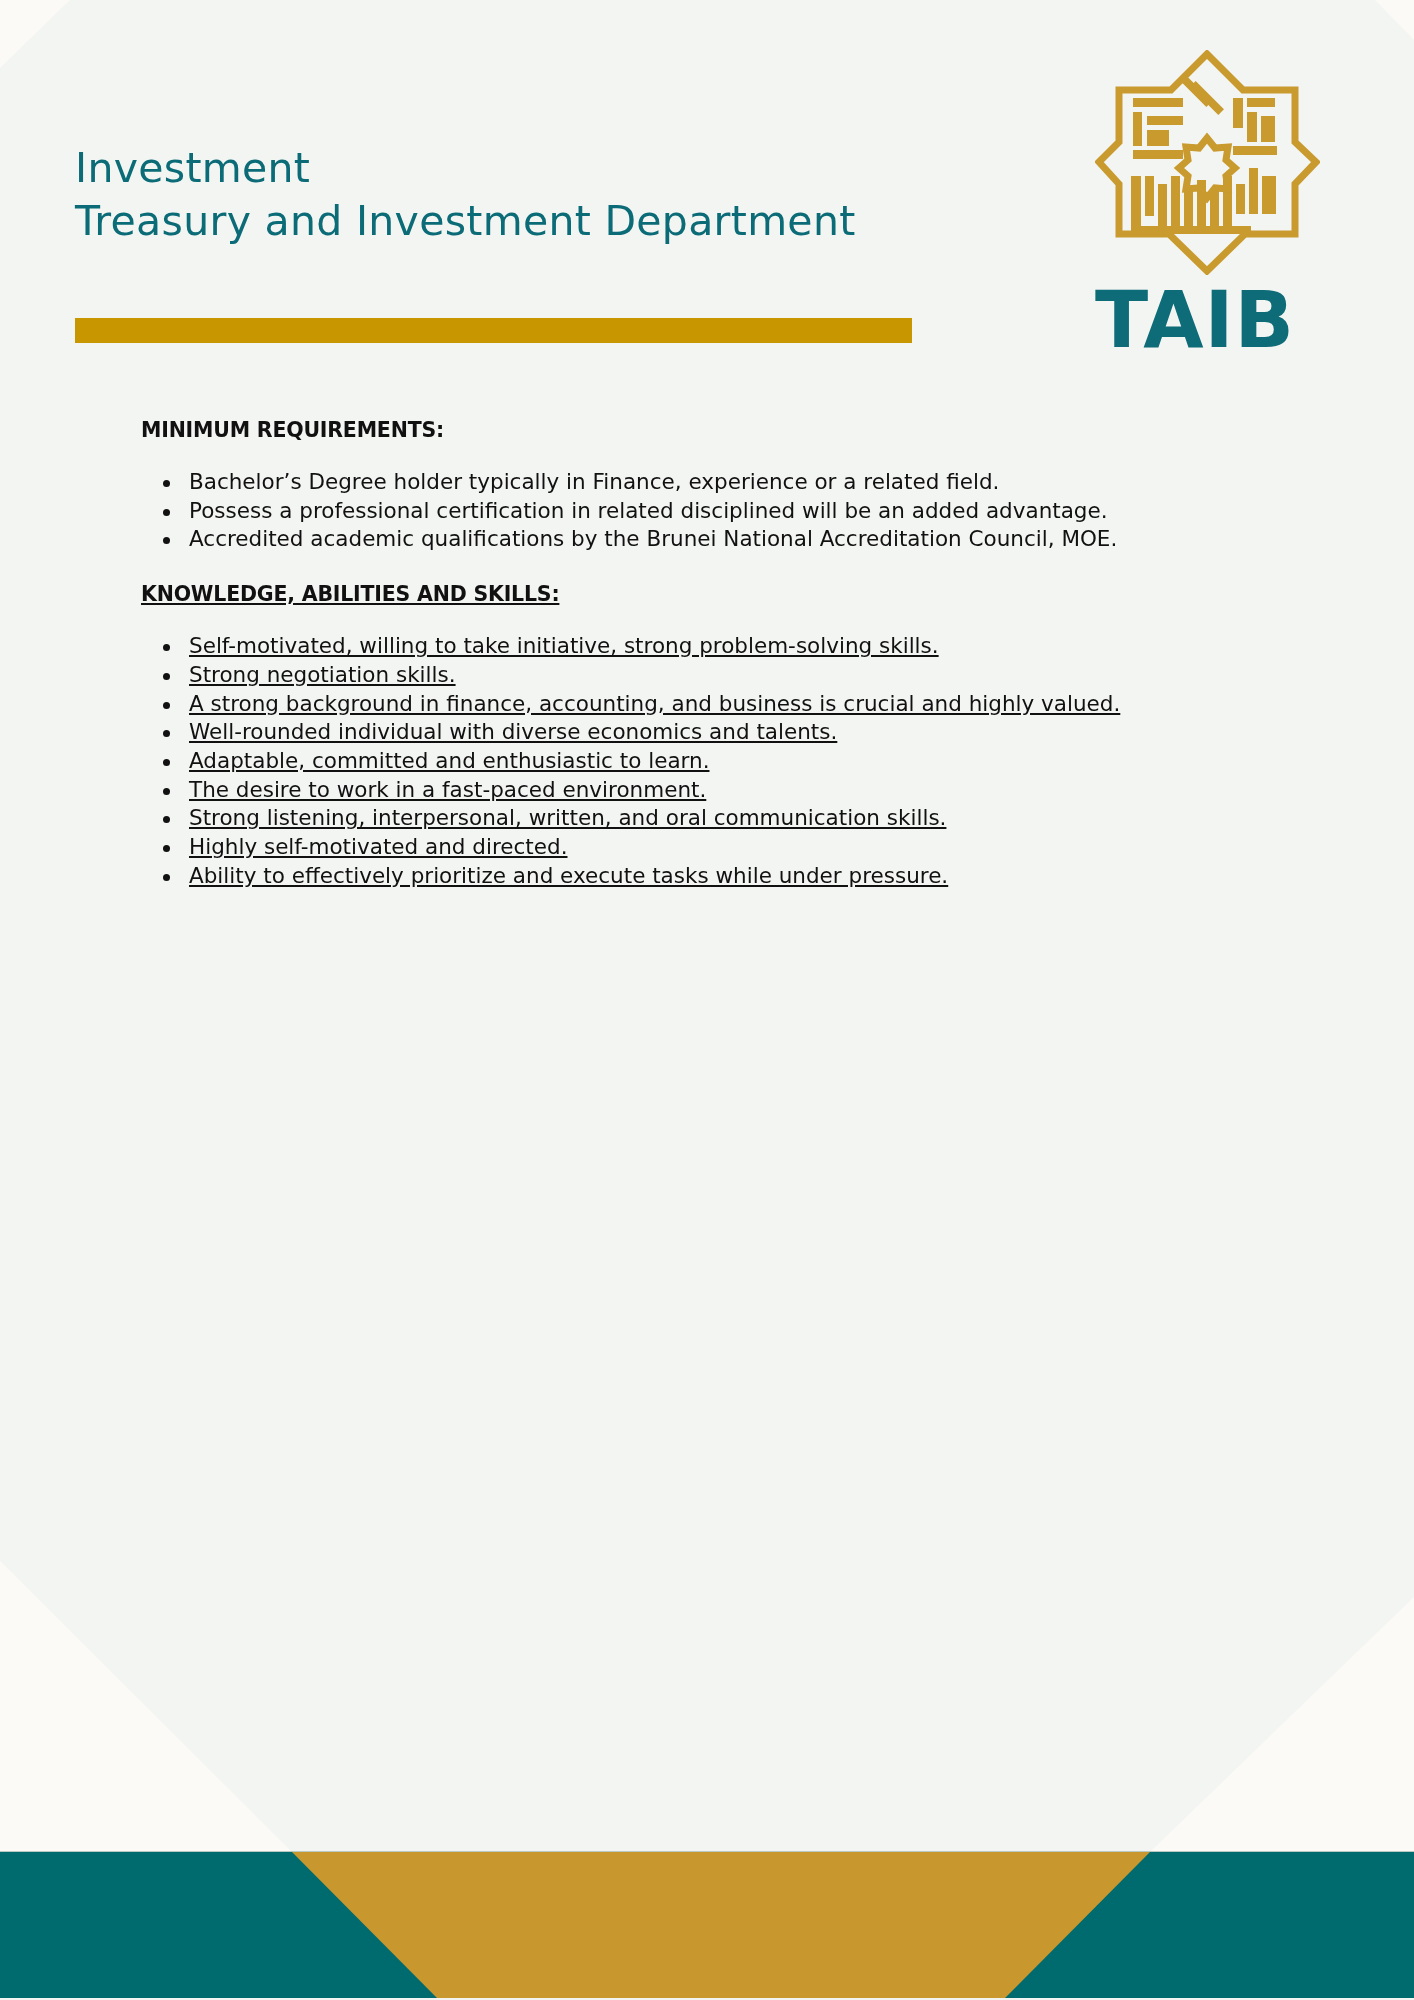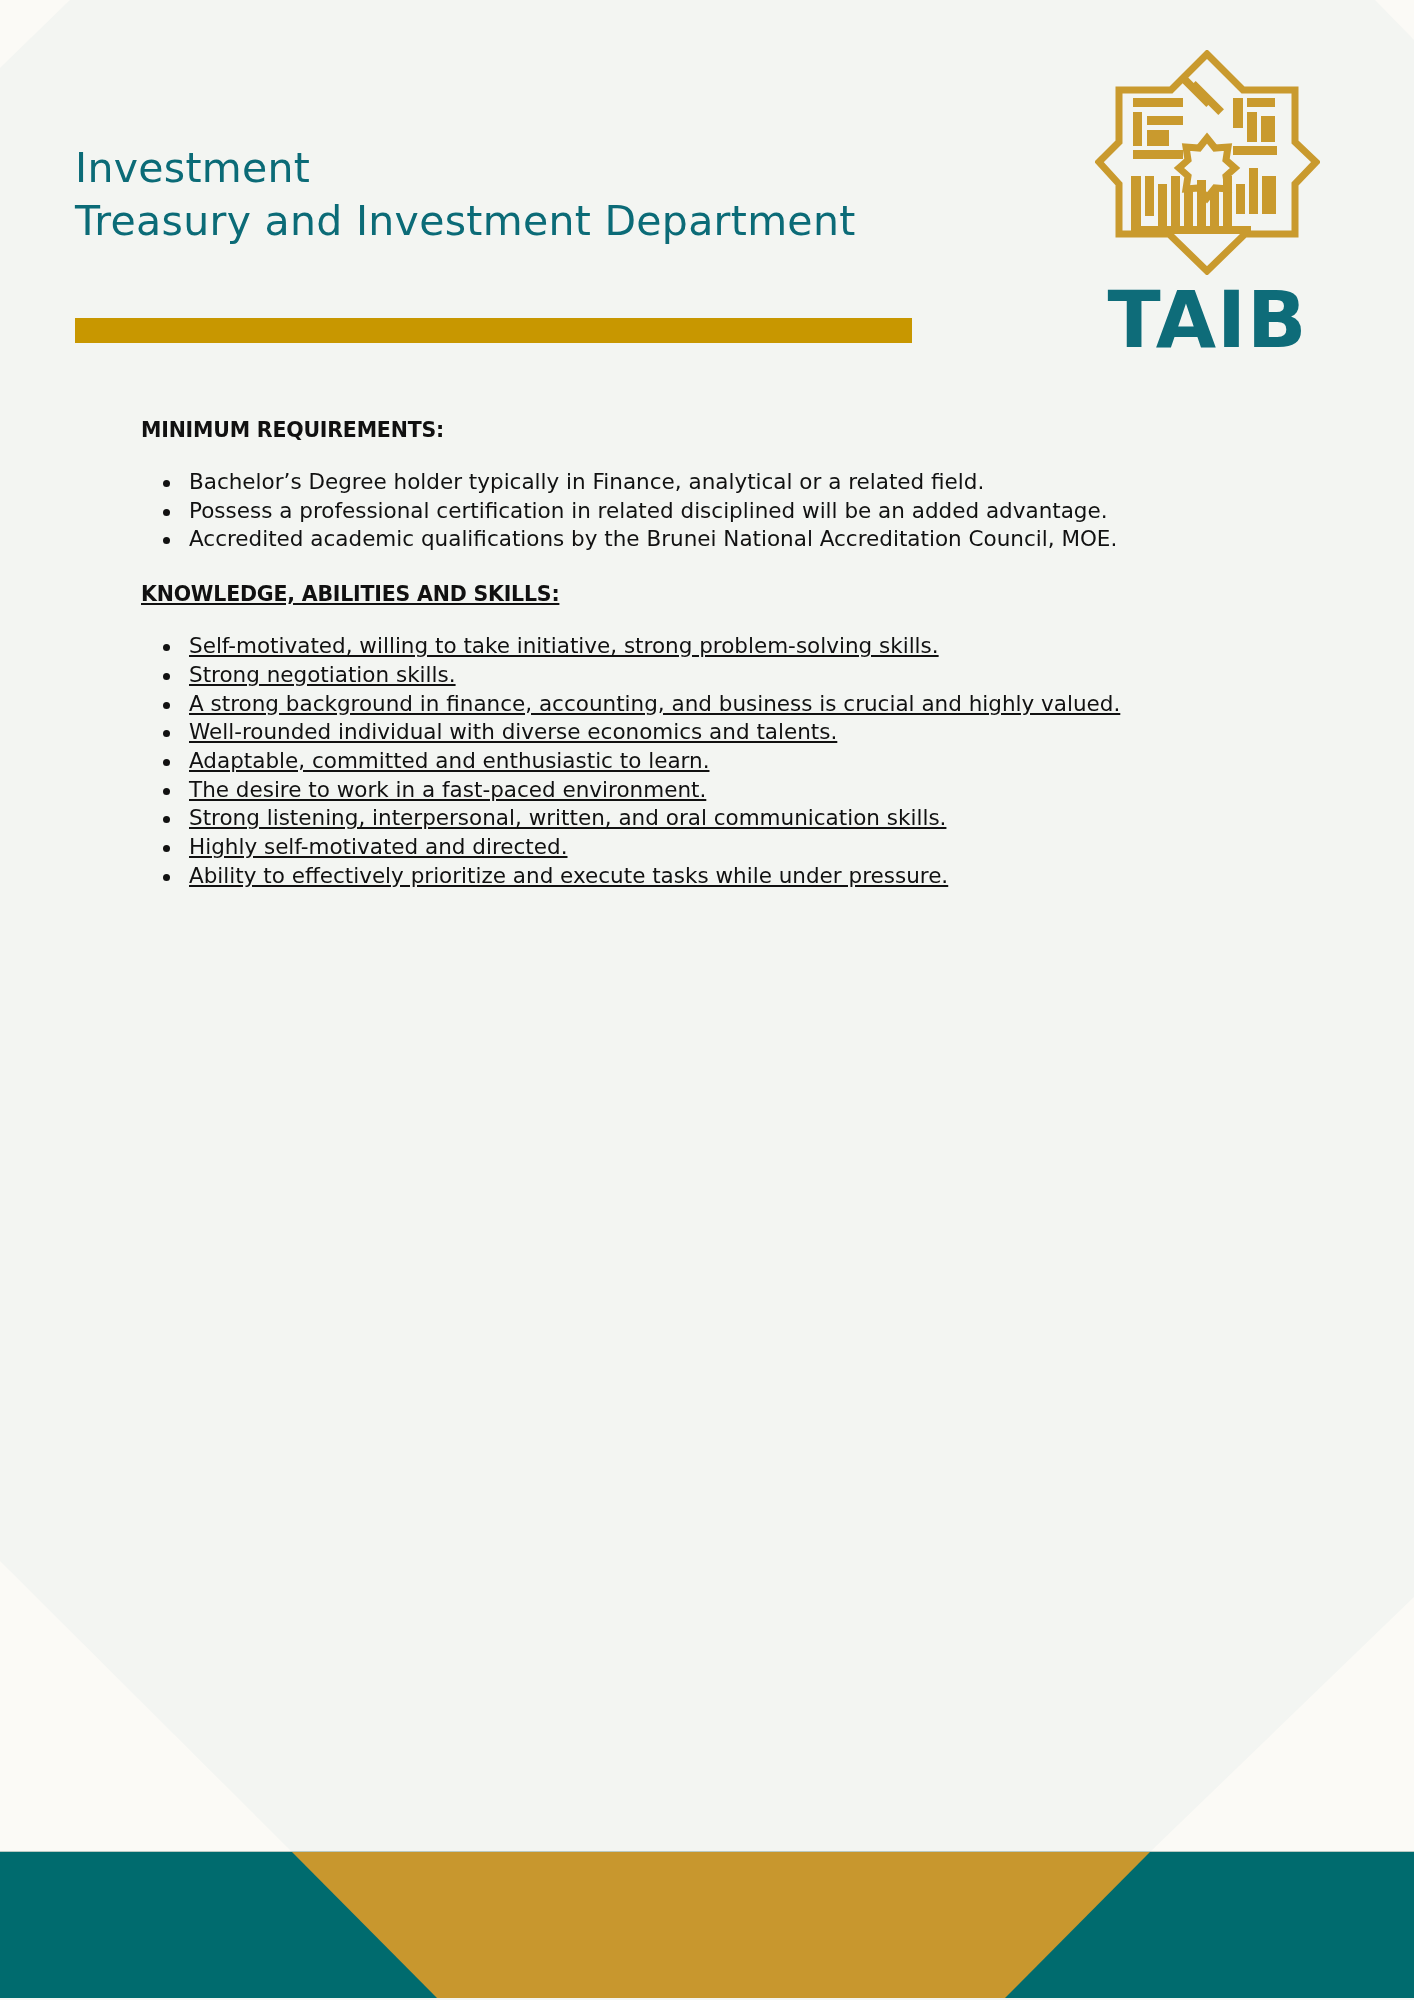--- a/index.html
+++ b/index.html
@@ -16,21 +16,21 @@
   }
   .title div { white-space: nowrap; }
   .gold-bar {
     position: absolute; left: 75px; top: 318px; width: 837px; height: 25px;
     background: #c89700; z-index: 2;
   }
   .logo {
     position: absolute; left: 1095px; top: 50px; width: 225px; height: 300px; z-index: 2;
   }
   .logo-text {
-    position: absolute; left: 0; top: 230px; width: 225px; text-align: center;
+    position: absolute; left: 0; top: 230px; width: 225px; 
     color: #0e6c79; font-weight: bold; font-size: 78px; line-height: 80px;
     font-family: "DejaVu Sans", sans-serif; letter-spacing: 1px;
   }
   .content {
     position: absolute; left: 141px; top: 412px; width: 1132px; z-index: 2;
     color: #111; font-family: "DejaVu Sans", sans-serif;
   }
   .section-heading {
     font-weight: bold; font-size: 20.5px; letter-spacing: -0.2px; margin: 0;
     line-height: 36px;
@@ -106,21 +106,21 @@
 
     <polygon points="112,88 120,98 133,97 131,110 140,118 131,126 133,139 120,138 112,148 104,138 91,139 93,126 84,118 93,110 91,97 104,98" fill="none" stroke="#c99a2e" stroke-width="7"></polygon>
   </svg>
   <div class="logo-text">TAIB</div>
 </div>
 
 <div class="content">
   <div>
     <h2 class="section-heading">MINIMUM REQUIREMENTS:</h2>
     <ul class="items">
-      <li>Bachelor’s Degree holder typically in Finance, analytical or a related field.</li>
+      <li>Bachelor’s Degree holder typically in Finance, experience or a related field.</li>
       <li>Possess a professional certification in related disciplined will be an added advantage.</li>
       <li>Accredited academic qualifications by the Brunei National Accreditation Council, MOE.</li>
     </ul>
   </div>
   <div class="sec2">
     <h2 class="section-heading">KNOWLEDGE, ABILITIES AND SKILLS:</h2>
     <ul class="items">
       <li>Self-motivated, willing to take initiative, strong problem-solving skills.</li>
       <li>Strong negotiation skills.</li>
       <li>A strong background in finance, accounting, and business is crucial and highly valued.</li>

